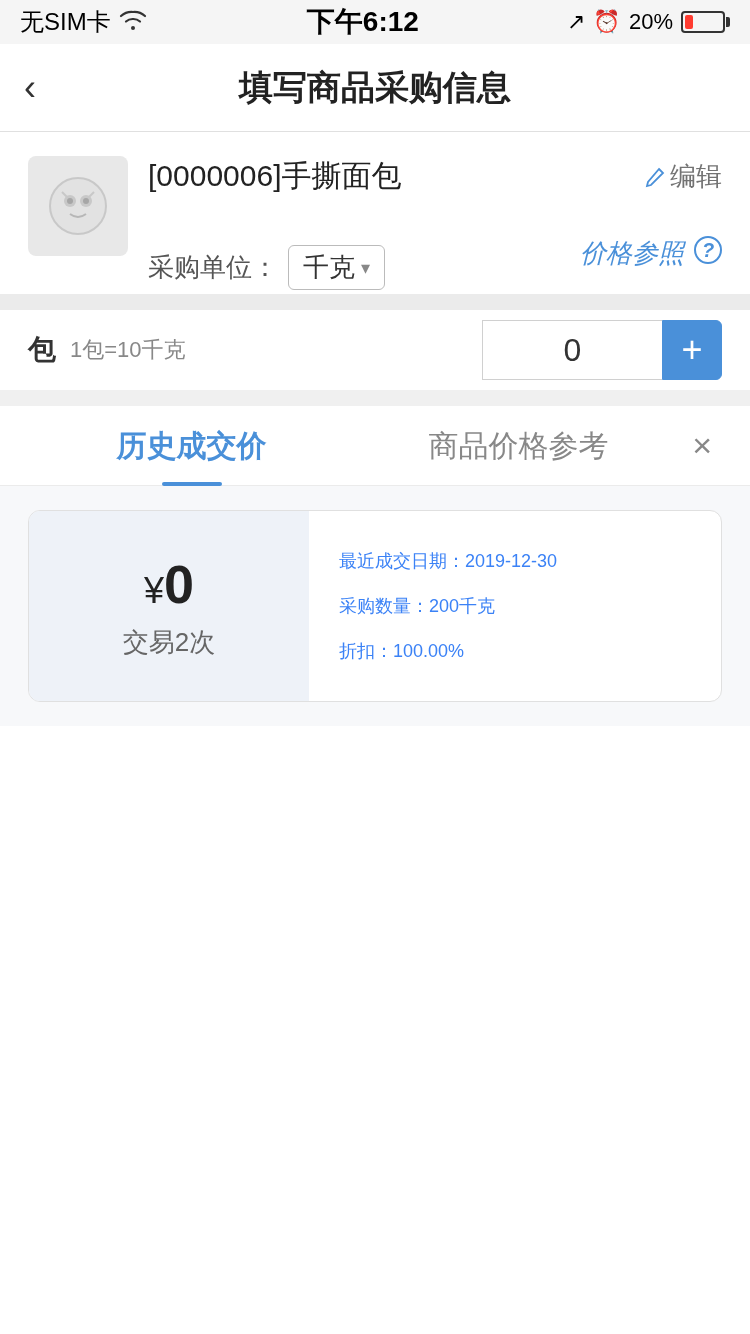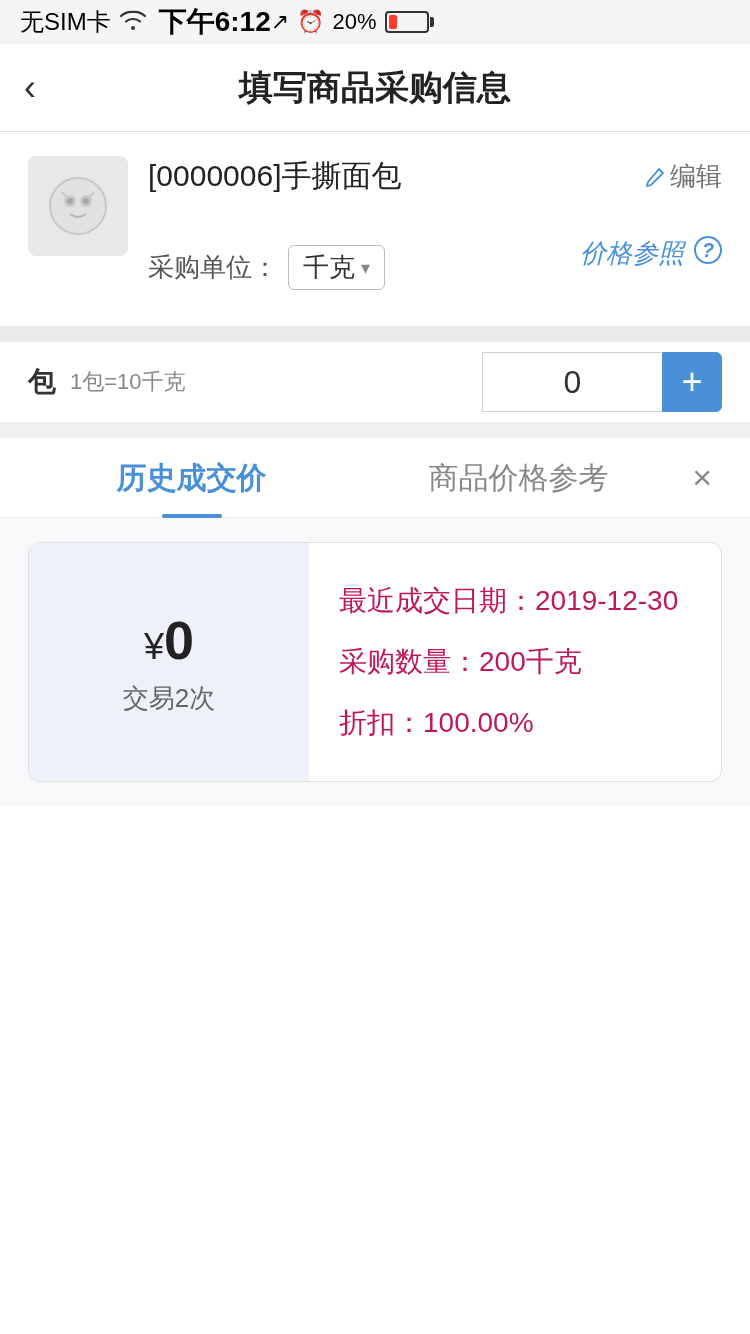--- a/index.html
+++ b/index.html
@@ -12,21 +12,21 @@
       overflow-x: hidden;
     }
 
     
     .status-bar {
       width: 750px;
       height: 44px;
       background: #f5f5f5;
       display: flex;
       align-items: center;
-      justify-content: flex-start;
+      justify-content: space-between;
       padding: 0 20px;
       font-size: 26px;
       font-weight: 500;
     }
     .status-left {
       display: flex;
       align-items: center;
       gap: 8px;
       font-size: 24px;
     }
@@ -90,21 +90,21 @@
     .nav-title {
       font-size: 34px;
       font-weight: 600;
       color: #222;
     }
 
     
     .product-section {
       background: #fff;
       margin-top: 0;
-      padding: 24px 28px 36px 28px;
+      padding: 24px 28px 4px 28px;
       display: flex;
       align-items: flex-start;
       gap: 20px;
     }
     .product-icon {
       width: 100px;
       height: 100px;
       background: #e8e8e8;
       border-radius: 8px;
       display: flex;
@@ -332,22 +332,22 @@
     }
     .price-right {
       flex: 1;
       padding: 36px 30px;
       display: flex;
       flex-direction: column;
       gap: 16px;
       justify-content: center;
     }
     .price-info-row {
-      font-size: 28px;
-      color: #be185d;
+      font-size: 18px;
+      color: #3b82f6;
       line-height: 1.6;
     }
 
     
     .main-content {
       background: #fff;
       min-height: 700px;
     }
   </style>
 </head>

